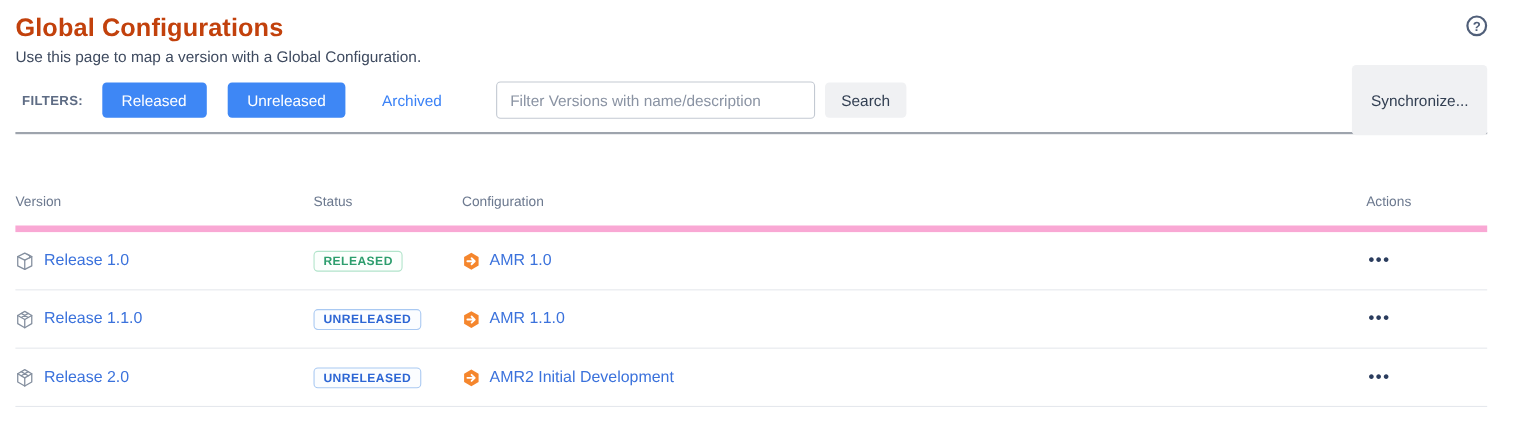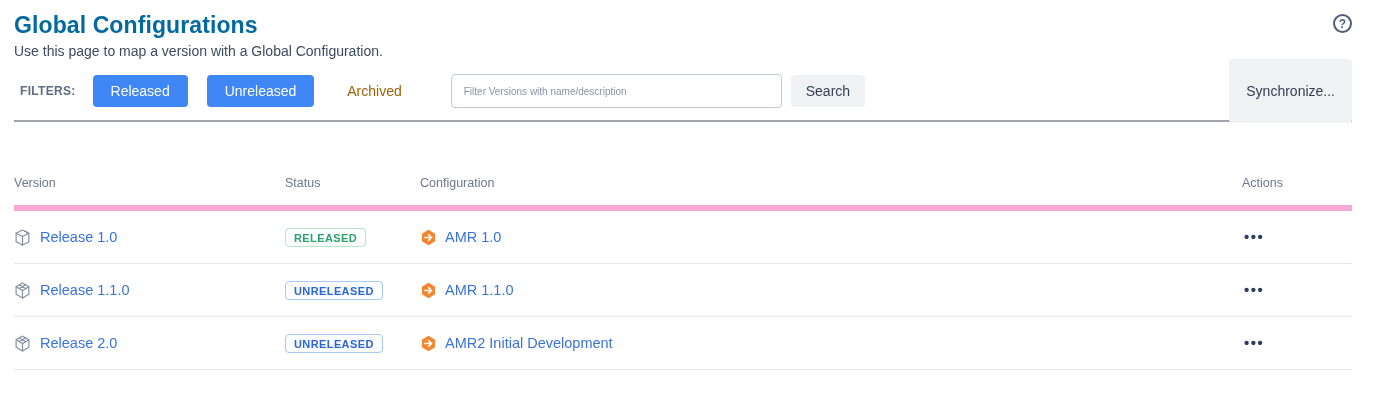--- a/index.html
+++ b/index.html
@@ -2,37 +2,37 @@
 <html><head>
 <meta charset="utf-8">
 <style>
   * { box-sizing: border-box; }
   html, body { margin: 0; padding: 0; width: 1380px; height: 406px; background: #ffffff; overflow: hidden; }
   body { font-family: "Liberation Sans", "DejaVu Sans", sans-serif; color: #3e4a5f; }
   .page { width: 1380px; height: 406px; padding: 10px 28px 0 14px; position: relative; background: #fff; }
 
   
   .header-row { display: flex; align-items: flex-start; justify-content: space-between; }
-  .page-title { font-size: 23px; font-weight: bold; color: #0369a1; letter-spacing: 0.1px; margin-top: 2px; }
+  .page-title { font-size: 23px; font-weight: bold; color: #c2410c; letter-spacing: 0.1px; margin-top: 2px; }
   .help-icon { width: 19px; height: 19px; border: 2px solid #505f79; border-radius: 50%;
                color: #505f79; font-size: 12px; font-weight: bold; display: flex;
                align-items: center; justify-content: center; cursor: pointer; margin-top: 4px; }
   .subtitle { font-size: 14px; color: #3e4a5f; margin-top: 4px; }
 
   
   .filter-bar { display: flex; align-items: center; margin-top: 15px; height: 34px; }
   .filters-label { font-size: 12px; font-weight: bold; color: #5e6c84; letter-spacing: 0.3px; margin-left: 6px; margin-right: 17px; }
   .btn-primary { background: #3e87f5; color: #ffffff; border: none; border-radius: 4px;
                  font-size: 14px; font-family: inherit; padding: 8px 18px; cursor: pointer; }
   .btn-primary + .btn-primary { margin-left: 19px; }
-  .link { color: #a16207; font-size: 14px; text-decoration: none; cursor: pointer; }
+  .link { color: #3b82f6; font-size: 14px; text-decoration: none; cursor: pointer; }
   .archived-link { margin-left: 33px; }
   .search-group { display: flex; align-items: center; margin-left: 49px; }
-  .filter-input { width: 331px; height: 34px; border: 1px solid #c3c9d2; border-radius: 4px;
-                  padding: 0 12px; font-size: 10px; font-family: inherit; color: #3e4a5f; outline: none; }
+  .filter-input { width: 290px; height: 34px; border: 1px solid #c3c9d2; border-radius: 4px;
+                  padding: 0 12px; font-size: 14px; font-family: inherit; color: #3e4a5f; outline: none; }
   .filter-input::placeholder { color: #8a93a3; }
   .btn-subtle { background: #f0f1f3; color: #323f52; border: none; border-radius: 4px;
                 font-size: 14px; font-family: inherit; padding: 8px 15px; cursor: pointer; }
   .search-btn { margin-left: 9px; }
   .sync-btn { margin-left: auto; padding: 24px 17px; }
   .strong-divider { height: 0; border-bottom: 2px solid #9ea4ad; margin-top: 12px; }
 
   
   .cfg-table { margin-top: 39px; }
   .t-row { display: grid; grid-template-columns: 271px 135px 1fr 126px; align-items: center; }

